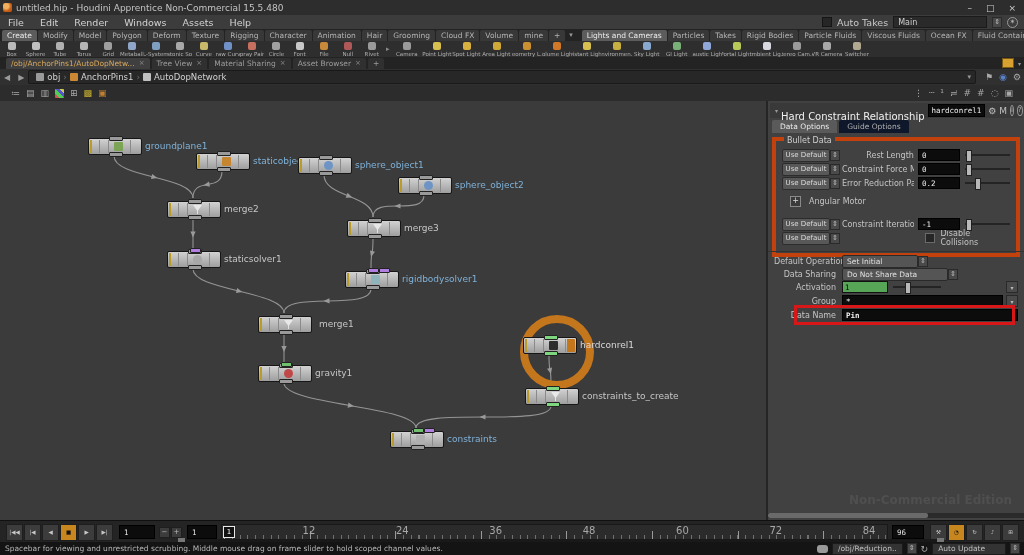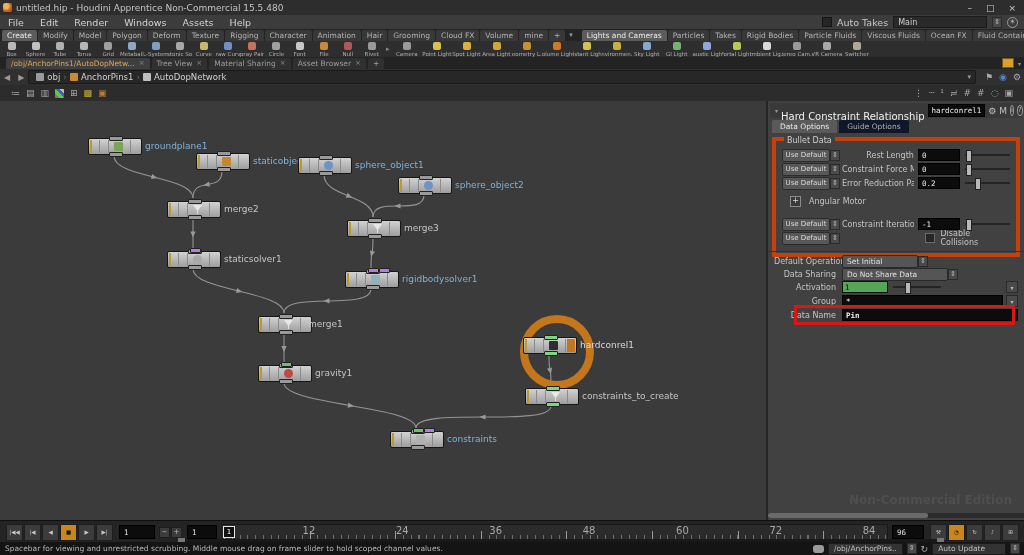--- a/index.html
+++ b/index.html
@@ -551,21 +551,21 @@
       <div class="node" style="left: 258px; top: 215px;">
         <div class="n-strip"></div>
         <div class="n-div d1"></div>
         <div class="n-div d2"></div>
         <div class="n-div d3"></div>
         <div class="n-icon funnel" style="background: rgb(232, 232, 232);"></div>
         <div class="n-cap"></div>
         <div class="n-conn t"></div>
         <div class="n-conn b"></div>
       </div>
-      <div class="node-label" style="left: 308px; top: 218px; color: rgb(198, 198, 198); text-align: center;">merge1</div>
+      <div class="node-label" style="left: 319px; top: 218px; color: rgb(198, 198, 198); text-align: center;">merge1</div>
       <div class="node" style="left: 258px; top: 264px;">
         <div class="n-strip"></div>
         <div class="n-div d1"></div>
         <div class="n-div d2"></div>
         <div class="n-div d3"></div>
         <div class="n-icon circle" style="background: rgb(192, 72, 72);"></div>
         <div class="n-cap"></div>
         <div class="n-conn t"></div>
         <div class="n-conn b"></div>
         <div class="n-flag" style="left: 22px; background: rgb(111, 191, 111);"></div>
@@ -755,20 +755,20 @@
   <div id="rangebar">
         <div class="rh" style="left: 0px;"></div>
         <div class="rh" style="right: 0px;"></div>
       </div>
     </div>
 
   <div id="statusbar" class="row">
     <span style="margin-left:5px;">Spacebar for viewing and unrestricted scrubbing. Middle mouse drag on frame slider to hold scoped channel values.</span>
     <div id="status-right">
       <div id="bubble-icon"></div>
-      <div class="sfield">/obj/AnchorPins..</div>
+      <div class="sfield">/obj/Reduction..</div>
       <span class="stepper">⇕</span>
       <span style="color:#a8a8a8;font-size:9px;">↻</span>
       <div class="sfield" style="width:62px;">Auto Update</div>
       <span class="stepper">⇕</span>
     </div>
   </div>
 </div>
 
 </body></html>

